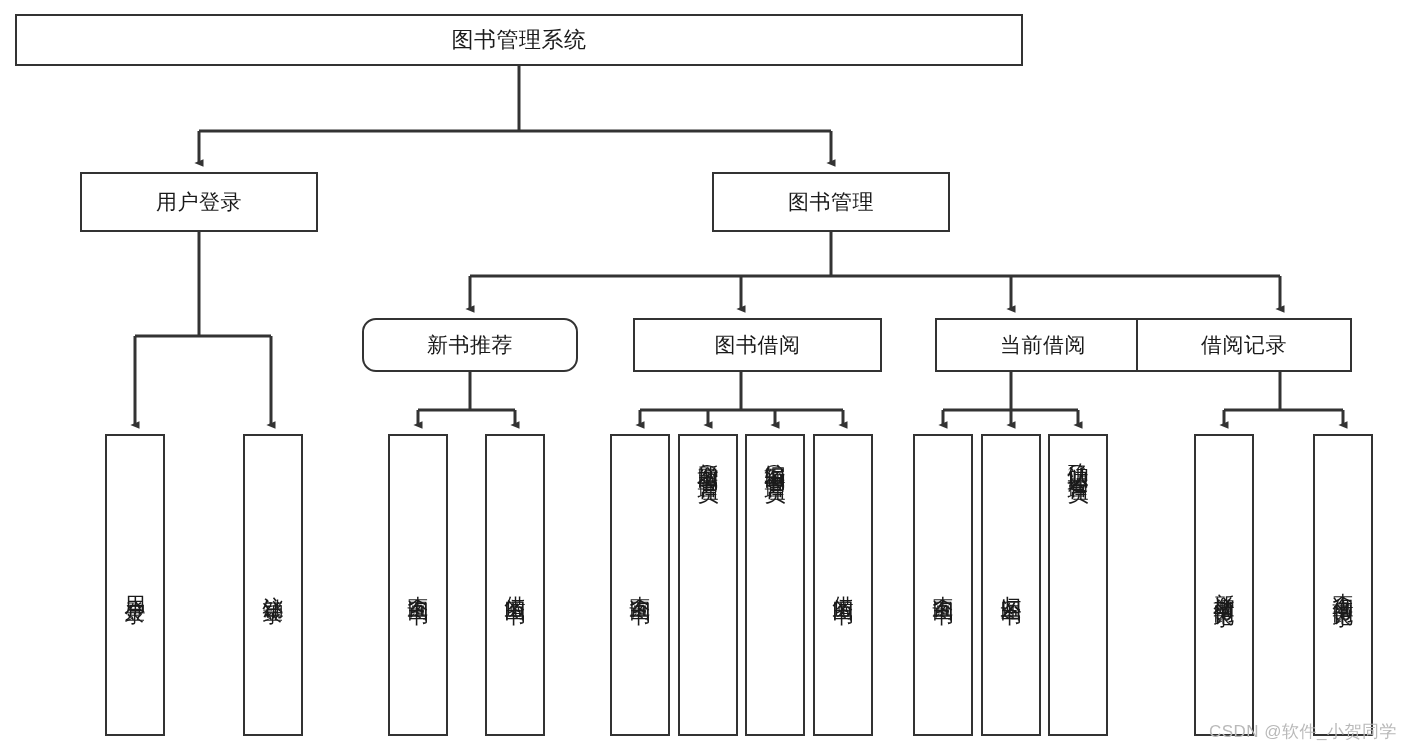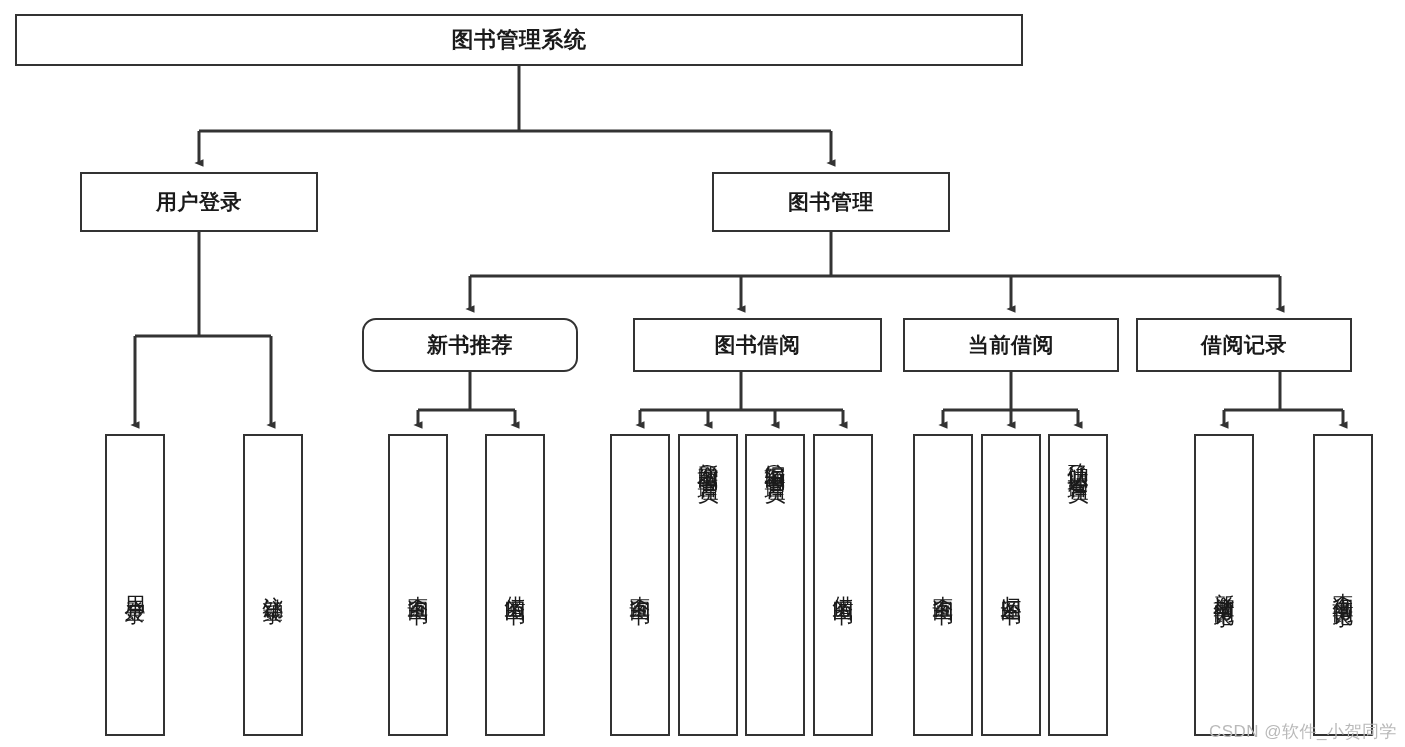--- a/index.html
+++ b/index.html
@@ -32,21 +32,20 @@
     border: 2.5px solid #333333;
     display: flex;
     align-items: center;
     justify-content: center;
     color: #1a1a1a;
   }
   .node.horiz {
     font-size: 21px;
     letter-spacing: 0.5px;
     line-height: 1.2;
-    font-weight: bold;
   }
   .node.root {
     font-size: 22px;
   }
   .node.leaf {
     font-size: 21px;
     padding: 10px 0;
     align-items: center;
     justify-content: flex-start;
   }
@@ -146,21 +145,21 @@
   <div class="node horiz" style="left:712px; top:172px; width:238px; height:60px;">
     <span>图书管理</span>
   </div>
 
   <div class="node horiz" style="left:362px; top:318px; width:216px; height:54px;border-radius:14px;">
     <span>新书推荐</span>
   </div>
   <div class="node horiz" style="left:633px; top:318px; width:249px; height:54px;">
     <span>图书借阅</span>
   </div>
-  <div class="node horiz" style="left:903px; top:318px; width:216px; height:54px;">
+  <div class="node horiz" style="left:935px; top:318px; width:216px; height:54px;">
     <span>当前借阅</span>
   </div>
   <div class="node horiz" style="left:1136px; top:318px; width:216px; height:54px;">
     <span>借阅记录</span>
   </div>
 
   <div class="node leaf" style="left:105px; top:434px; width:60px; height:302px;">
     <div class="leaf-inner centered">
       <span class="vtext">用户登录</span>
     </div>

